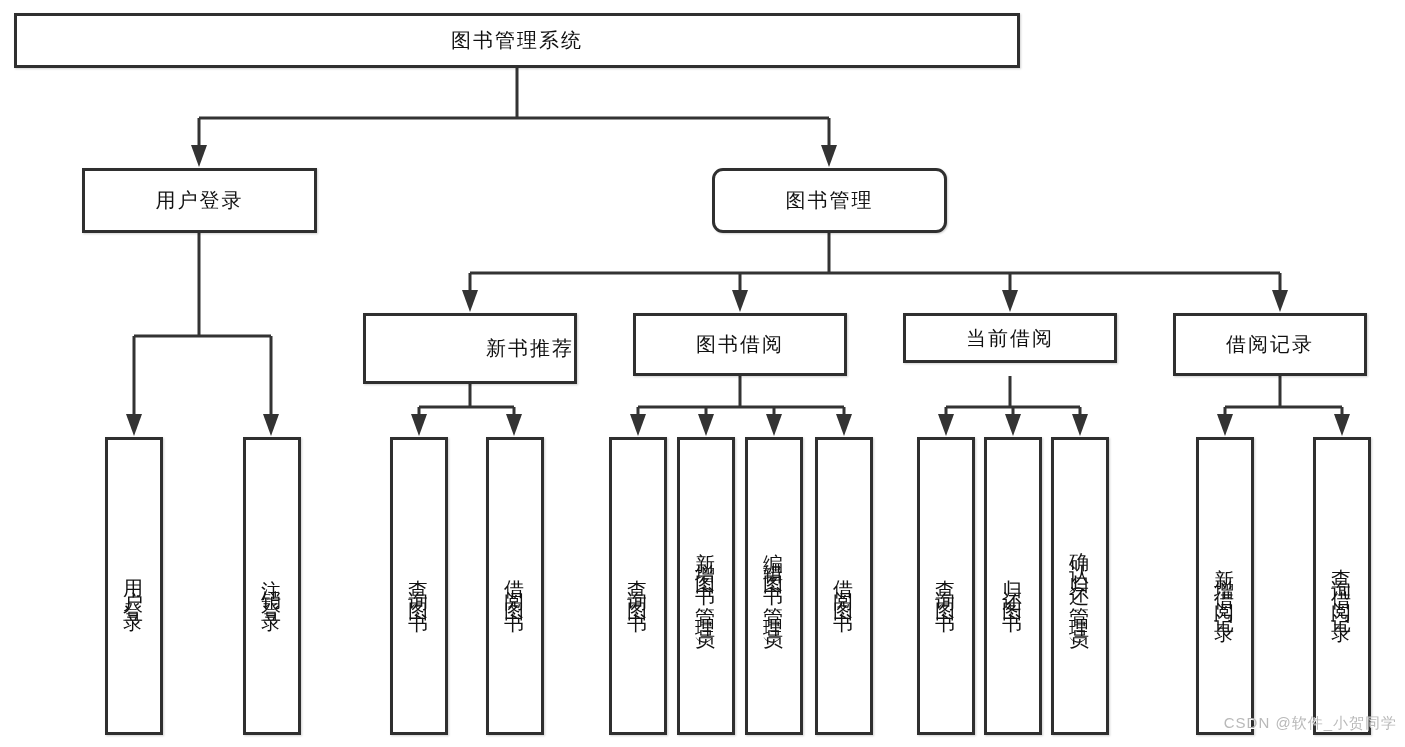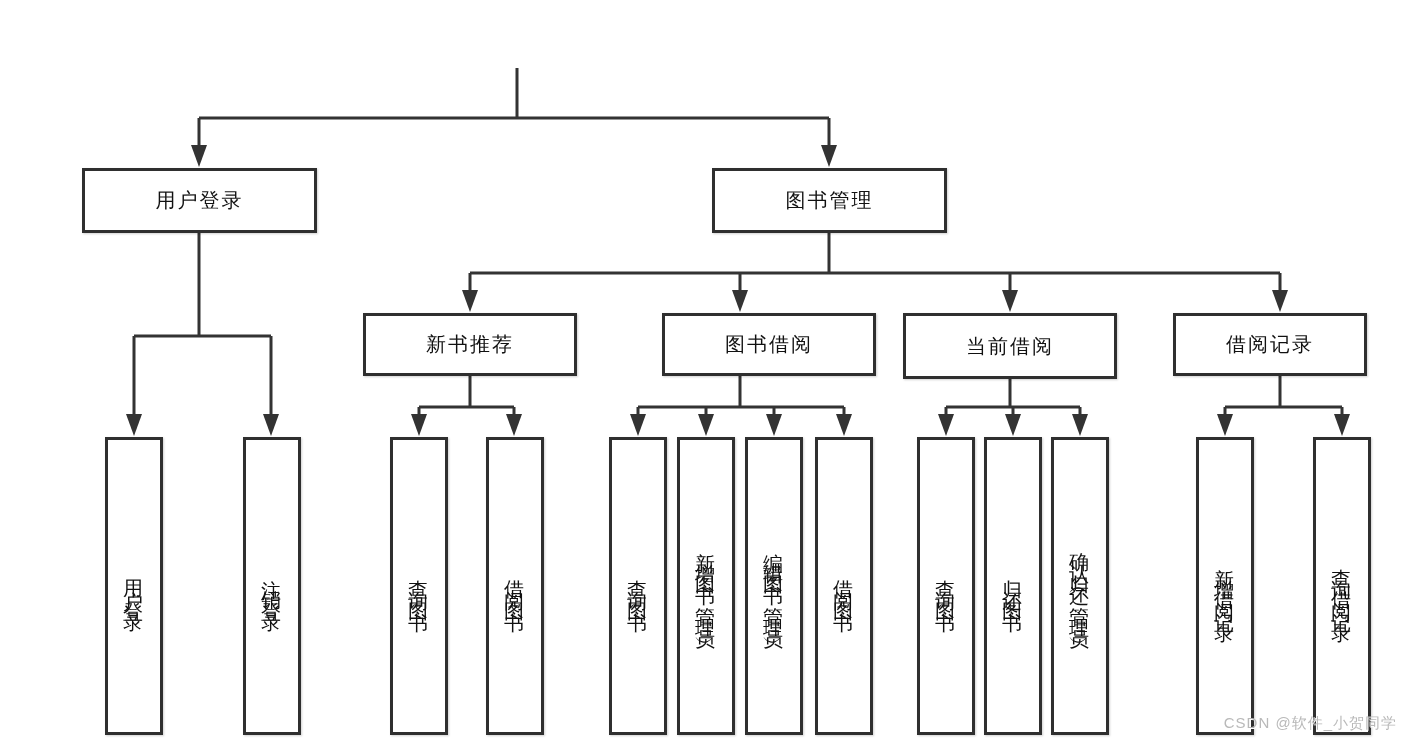--- a/index.html
+++ b/index.html
@@ -96,35 +96,38 @@
       <polygon points="766,414 782,414 774,436"></polygon>
       <polygon points="836,414 852,414 844,436"></polygon>
       <polygon points="938,414 954,414 946,436"></polygon>
       <polygon points="1005,414 1021,414 1013,436"></polygon>
       <polygon points="1072,414 1088,414 1080,436"></polygon>
       <polygon points="1217,414 1233,414 1225,436"></polygon>
       <polygon points="1334,414 1350,414 1342,436"></polygon>
     </g>
   </svg>
 
+  <div class="node" style="left:14px; top:13px; width:1006px; height:55px;">
+    <span>图书管理系统</span>
+  </div>
 
   <div class="node" style="left:82px; top:168px; width:235px; height:65px;">
     <span>用户登录</span>
   </div>
-  <div class="node" style="left:712px; top:168px; width:235px; height:65px;">
+  <div class="node" style="left:712px; top:168px; width:235px; height:65px;border-radius:11px;">
     <span>图书管理</span>
   </div>
 
-  <div class="node" style="left:363px; top:313px; width:214px; height:63px;">
+  <div class="node" style="left:363px; top:313px; width:214px; height:71px;justify-content:flex-end;">
     <span>新书推荐</span>
   </div>
-  <div class="node" style="left:662px; top:313px; width:214px; height:63px;">
+  <div class="node" style="left:633px; top:313px; width:214px; height:63px;">
     <span>图书借阅</span>
   </div>
-  <div class="node" style="left:903px; top:313px; width:214px; height:66px;">
+  <div class="node" style="left:903px; top:313px; width:214px; height:50px;">
     <span>当前借阅</span>
   </div>
   <div class="node" style="left:1173px; top:313px; width:194px; height:63px;">
     <span>借阅记录</span>
   </div>
 
   <div class="node leaf" style="left:105px; top:437px; width:58px; height:298px;">
     <span>用户登录</span>
   </div>
   <div class="node leaf" style="left:243px; top:437px; width:58px; height:298px;">

